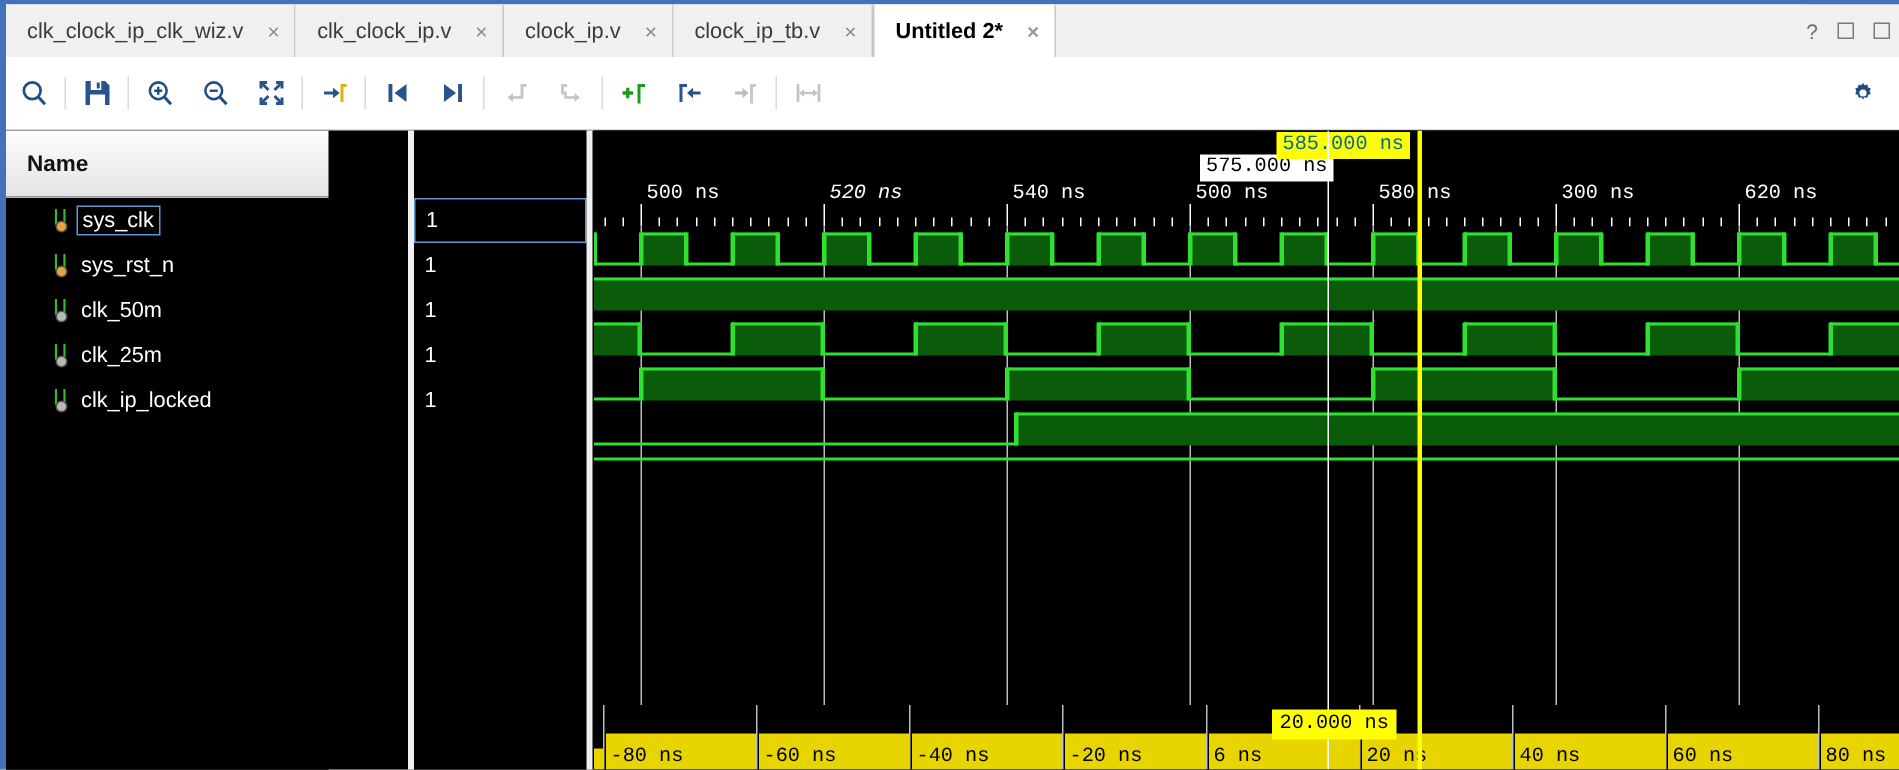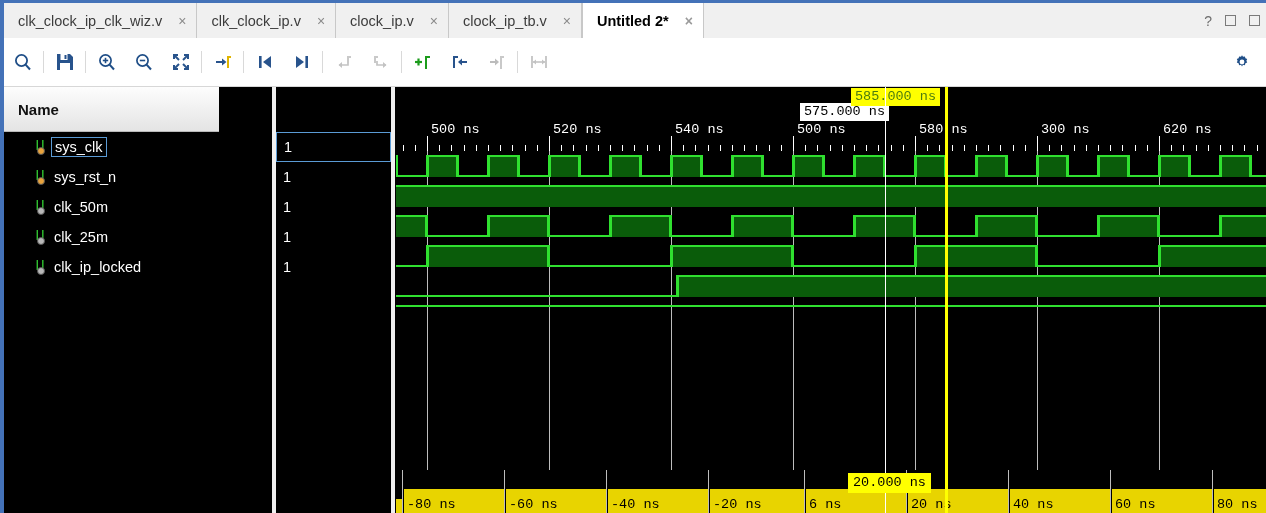--- a/index.html
+++ b/index.html
@@ -73,21 +73,21 @@
   #ruler{position:absolute;left:0;top:0;right:0;height:64px;background:#000;}
   .rtick{position:absolute;bottom:0;width:1px;background:#fff;}
   .rtick.maj{height:15px;}
   .rtick.min{height:6px;}
   .rlab{position:absolute;bottom:14px;color:#fff;font-size:13.5px;
         font-family:"Liberation Mono", monospace;white-space:nowrap;
         padding-left:4px;}
   .marklab{position:absolute;font-size:13.5px;font-family:"Liberation Mono", monospace;
            white-space:nowrap;padding:1px 4px 2px 4px;line-height:15px;}
   .marklab.white{background:#fff;color:#000;}
-  .marklab.yellow{background:#ffff00;color:#4d7c0f;}
+  .marklab.yellow{background:#ffff00;color:#0369a1;}
 
   #wavebody{position:absolute;left:0;top:64px;right:0;bottom:43px;background:#000;}
   .gline{position:absolute;top:0;bottom:0;width:1px;background:#bdbdbd;}
   .wrow{position:relative;height:30px;}
   .wband{position:absolute;left:0;right:0;top:4px;height:22px;}
   .lvl{position:absolute;height:22px;top:0;box-sizing:border-box;}
   .lvl.hi{background:#0a5c0a;border:2px solid #2fe02f;border-bottom:none;}
   .lvl.lo{border-bottom:2px solid #2fe02f;}
   .edge{position:absolute;top:0;width:2px;height:22px;background:#2fe02f;}
 
@@ -384,21 +384,21 @@
           <div class="rtick maj" style="left: 763px;"></div>
           <div class="rtick min" style="left: 775.2px;"></div>
           <div class="rtick min" style="left: 787.4px;"></div>
           <div class="rtick min" style="left: 799.6px;"></div>
           <div class="rtick min" style="left: 811.8px;"></div>
           <div class="rtick min" style="left: 824px;"></div>
           <div class="rtick min" style="left: 836.2px;"></div>
           <div class="rtick min" style="left: 848.4px;"></div>
           <div class="rtick min" style="left: 860.6px;"></div>
           <div class="rlab" style="left: 31px;">500 ns</div>
-          <div class="rlab" style="left: 153px;">520 ns</div>
+          <div class="rlab" style="left: 153px; font-style: italic;">520 ns</div>
           <div class="rlab" style="left: 275px;">540 ns</div>
           <div class="rlab" style="left: 397px;">500 ns</div>
           <div class="rlab" style="left: 519px; font-family: Liberation Mono, monospace;">580 ns</div>
           <div class="rlab" style="left: 641px;">300 ns</div>
           <div class="rlab" style="left: 763px;">620 ns</div>
           <div class="marklab white" style="left: 404px; top: 16px;">575.000 ns</div>
           <div class="marklab yellow" style="left: 455px; top: 1px;">585.000 ns</div>
         </div>
       <div id="wavebody">
           <div class="gline" style="left: 31px;"></div>

